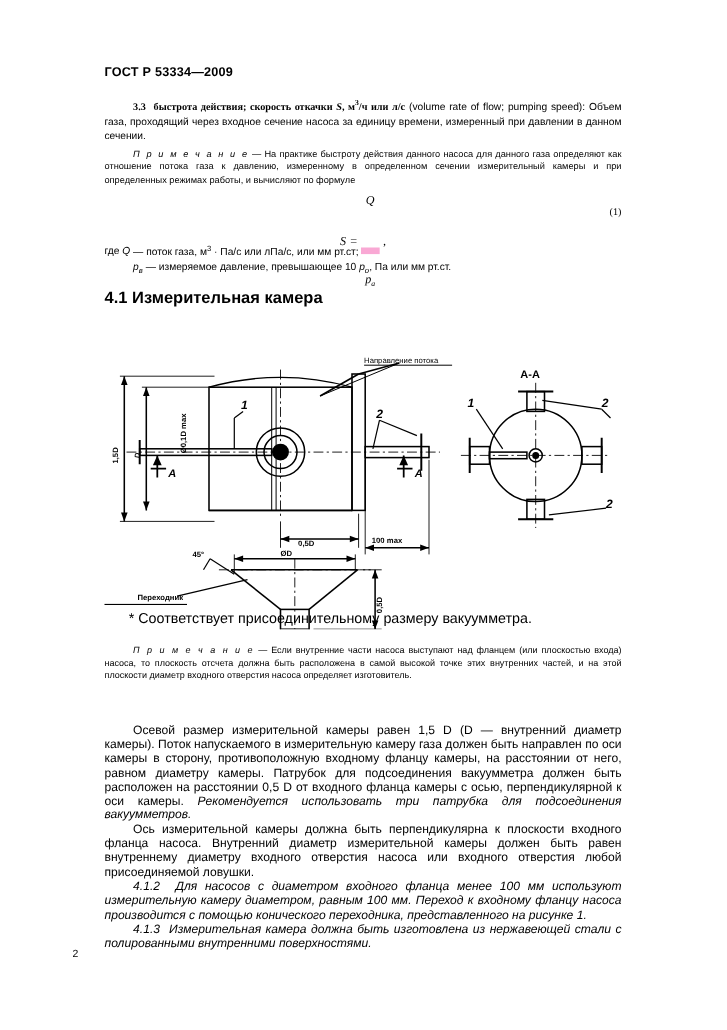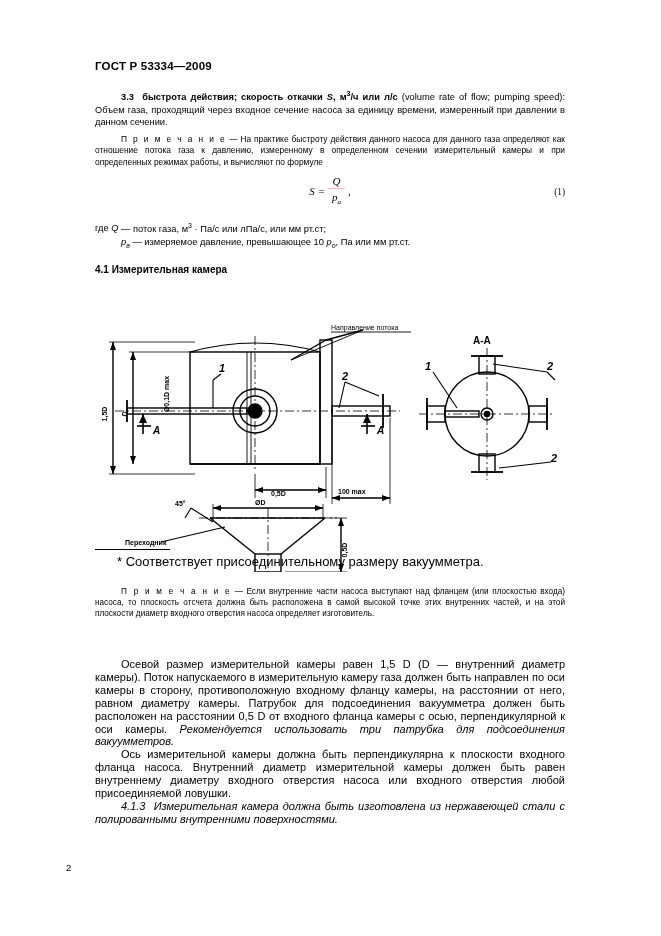--- a/index.html
+++ b/index.html
@@ -15,42 +15,42 @@
     position:absolute;left:95px;top:60px;
     font-size:11.5px;font-weight:bold;letter-spacing:.2px;text-align:center;
   }
 
   .body{
     position:absolute;left:95px;top:88px;width:470px;
     font-size:9.3px;line-height:12.6px;text-align:justify;
   }
   .p{margin:0 0 0 0;text-indent:26px;text-align:justify;}
   .note{font-size:8.4px;line-height:11.4px;text-indent:26px;text-align:justify;margin-top:5px;}
-  .sp{letter-spacing:1.6px;}
-  b{font-weight:bold;}
+  .sp{letter-spacing:1.6px;font-style:italic;}
+  b{font-weight:bold;font-family:Liberation Serif, serif;}
   i{font-style:italic;}
   sup{font-size:7px;vertical-align:super;}
   sub{font-size:7px;vertical-align:sub;}
 
   .formula-row{position:relative;height:34px;margin-top:8px;}
   .formula{
     position:absolute;left:50%;transform:translateX(-50%);
     font-family:"Liberation Serif", serif;font-style:italic;font-size:11px;
     display:flex;align-items:center;gap:3px;
   }
   .frac{display:inline-flex;flex-direction:column;align-items:center;line-height:1;}
   .frac .num{padding:0 4px 1px 4px;}
-  .frac .den{border-top:1px solid #f9a8d4;padding:3px 4px 0 4px;}
+  .frac .den{border-top:6px solid #f9a8d4;padding:18px 4px 0 4px;margin-top:36px;}
   .eqno{position:absolute;right:0;top:10px;font-family:"Liberation Serif",serif;font-style:normal;font-size:9.3px;}
 
   .whereblock{margin-top:8px;font-size:9.3px;line-height:13px;}
   .whereblock .l2{padding-left:26px;}
 
   .h1{font-size:10.5px;font-weight:bold;margin-top:17px;}
-  .h2{font-size:10px;font-weight:bold;margin-top:13px;}
+  .h2{font-size:15px;font-weight:bold;margin-top:13px;}
   .afterh{margin-top:4px;}
 
   
   .figwrap{position:absolute;left:95px;top:322px;width:470px;height:330px;}
   .figsvg{position:absolute;left:0;top:0;}
 
   .figcap{
     position:absolute;left:95px;top:625px;width:470px;
     text-align:center;font-size:8.6px;
   }
@@ -286,19 +286,23 @@
     <span>— Если внутренние части насоса выступают над фланцем (или плоскостью входа) насоса, то плоскость отсчета должна быть расположена в самой высокой точке этих внутренних частей, и на этой плоскости диаметр входного отверстия насоса определяет изготовитель.</span>
   </div>
 
 
   <div class="bodylower">
     <p class="p">
       <span>Осевой размер измерительной камеры равен 1,5 D (D — внутренний диаметр камеры). Поток напускаемого в измерительную камеру газа должен быть направлен по оси камеры в сторону, противоположную входному фланцу камеры, на расстоянии от него, равном диаметру камеры. Патрубок для подсоединения вакуумметра должен быть расположен на расстоянии 0,5 D от входного фланца камеры с осью, перпендикулярной к оси камеры. </span><i>Рекомендуется использовать три патрубка для подсоединения вакуумметров.</i>
     </p>
     <p class="p">Ось измерительной камеры должна быть перпендикулярна к плоскости входного фланца насоса. Внутренний диаметр измерительной камеры должен быть равен внутреннему диаметру входного отверстия насоса или входного отверстия любой присоединяемой ловушки.</p>
     <p class="p">
+      <i>4.1.2</i>&nbsp;
+      <i>Для насосов с диаметром входного фланца менее 100 мм используют измерительную камеру диаметром, равным 100 мм. Переход к входному фланцу насоса производится с помощью конического переходника, представленного на рисунке 1.</i>
+    </p>
+    <p class="p">
       <i>4.1.3</i>&nbsp;
       <i>Измерительная камера должна быть изготовлена из нержавеющей стали с полированными внутренними поверхностями.</i>
     </p>
   </div>
 
   <div class="pageno">2</div>
 </div>
 
 </body></html>

